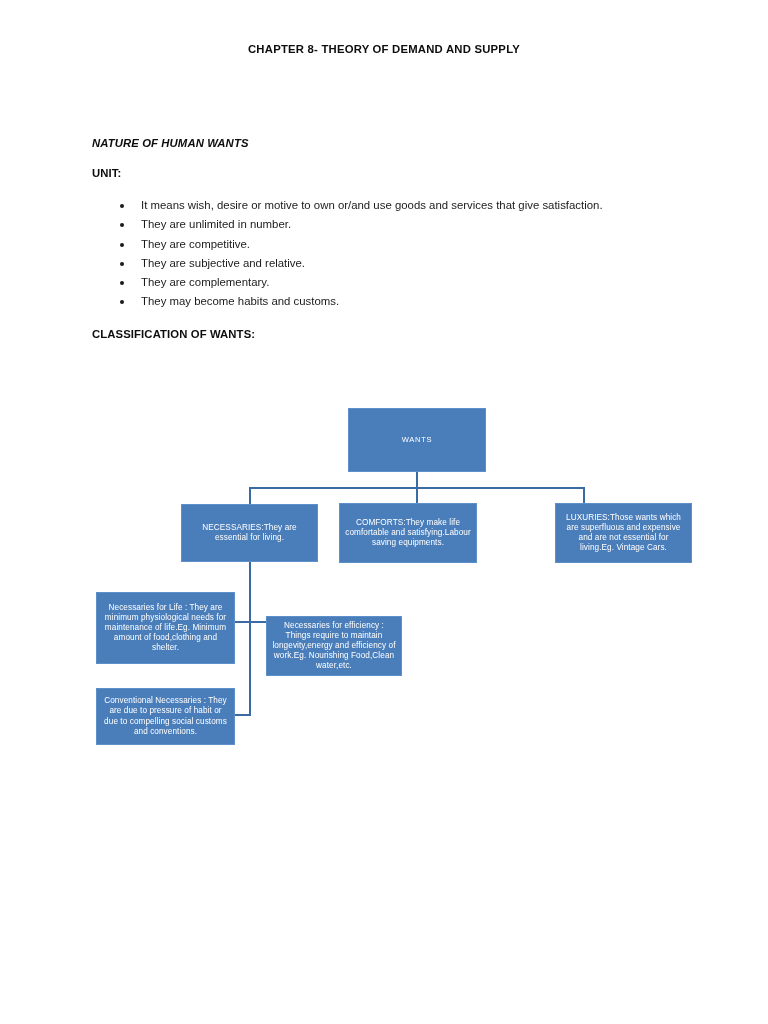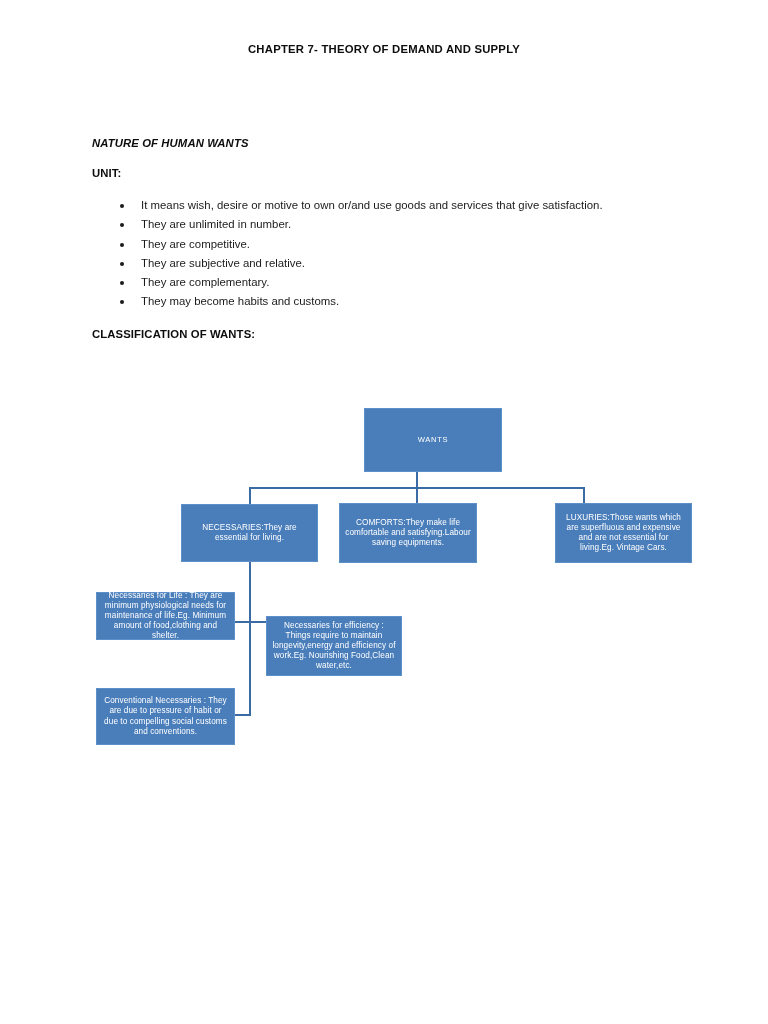--- a/index.html
+++ b/index.html
@@ -100,41 +100,40 @@
     line-height: 1.23;
     letter-spacing: 0.01em;
   }
   .node-box span { display: block; width: 100%; }
 
   #node-wants {
     left: 348px; top: 408px;
     width: 138px; height: 64px;
     font-size: 7.6px;
     letter-spacing: 0.09em;
-    margin-left: 16px;
   }
   #node-necessaries {
     left: 181px; top: 504px;
     width: 137px; height: 58px;
     font-size: 8.2px;
   }
   #node-comforts {
     left: 339px; top: 503px;
     width: 138px; height: 60px;
     font-size: 8.2px;
   }
   #node-luxuries {
     left: 516px; top: 503px;
     width: 137px; height: 60px;
     font-size: 8.2px;
     margin-left: 39px;
   }
   #node-necessaries-life {
     left: 96px; top: 592px;
-    width: 139px; height: 48px;
+    width: 139px; height: 72px;
     font-size: 8.2px;
     justify-content: flex-end;
   }
   #node-necessaries-efficiency {
     left: 266px; top: 576px;
     width: 136px; height: 60px;
     font-size: 8.2px;
     margin-top: 40px;
   }
   #node-conventional-necessaries {
@@ -162,21 +161,21 @@
   #conn-stem-necessaries{ left: 249px; top: 562px;  height: 154px; }
   #conn-branch-life     { left: 234px; top: 621px;  width: 16px; }
   #conn-branch-efficiency{left: 250px; top: 621px;  width: 17px; }
   #conn-branch-conventional{ left: 234px; top: 714px; width: 16px; }
 </style>
 </head>
 <body>
 
 <div class="page">
 
-  <div class="doc-heading" id="chapter-heading">CHAPTER 7- THEORY OF DEMAND AND SUPPLY</div>
+  <div class="doc-heading" id="chapter-heading">CHAPTER 8- THEORY OF DEMAND AND SUPPLY</div>
 
 
   <div class="section-heading" id="nature-heading">NATURE OF HUMAN WANTS</div>
 
   <div class="section-heading" id="want-heading">UNIT:</div>
 
   <div id="wants-bullet-list">
     <div class="bullet-row">
       <span class="bullet-dot"></span>
       <span class="bullet-text">It means wish, desire or motive to own or/and use goods and services that give satisfaction.</span>

